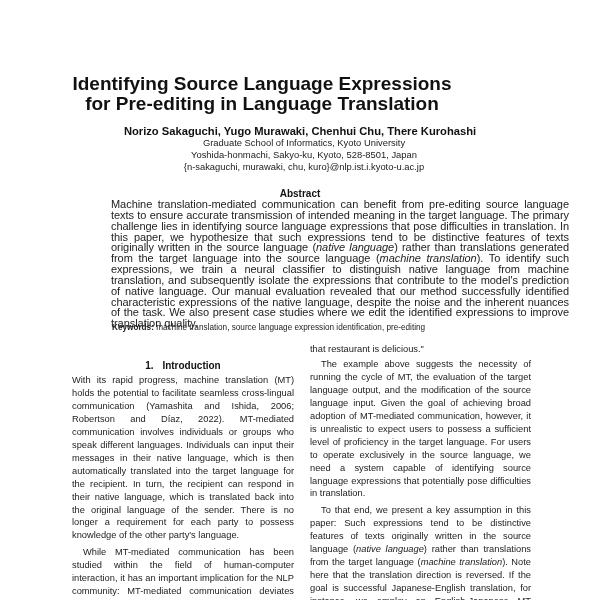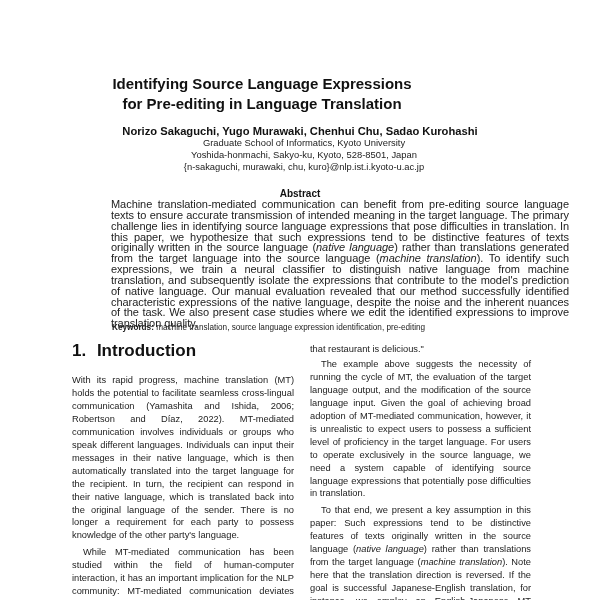--- a/index.html
+++ b/index.html
@@ -3,21 +3,21 @@
 <meta charset="utf-8">
 <style>
   html, body { margin: 0; padding: 0; background: #ffffff; }
   body {
     width: 600px; height: 600px; overflow: hidden; position: relative;
     font-family: "Liberation Sans", sans-serif; color: #1a1a1a;
   }
   .page { position: absolute; left: 0; top: 0; width: 600px; height: 600px; }
   .title {
     position: absolute; left: 0; top: 74px; width: 524px; text-align: center;
-    font-weight: bold; font-size: 15px; line-height: 20px; color: #111;
+    font-weight: bold; font-size: 19px; line-height: 20px; color: #111;
   }
   .authors {
     position: absolute; left: 0; top: 124px; width: 600px; text-align: center;
     font-weight: bold; font-size: 11.2px; line-height: 14px; color: #111;
   }
   .affil {
     position: absolute; left: 0; top: 137px; width: 600px; text-align: center;
     font-size: 9.4px; line-height: 12.2px; color: #222;
   }
   .affil div { white-space: nowrap; margin-left: 8px; }
@@ -30,22 +30,22 @@
     font-size: 11px; line-height: 10.85px; text-align: justify; color: #222;
     letter-spacing: -0.05px;
     margin-left: 39px;
   }
   .keywords {
     position: absolute; left: 72px; top: 322px; width: 458px;
     font-size: 8.2px; line-height: 11px; color: #222; margin-left: 40px;
   }
   .keywords .kw-label { font-weight: bold; }
   .section-heading {
-    position: absolute; left: 72px; top: 344px; width: 222px; text-align: left;
-    font-weight: bold; font-size: 17px; line-height: 14px; color: #111;
+    position: absolute; left: 72px; top: 359px; width: 222px; text-align: center;
+    font-weight: bold; font-size: 10px; line-height: 14px; color: #111;
     word-spacing: 6px;
   }
   .col {
     position: absolute; font-size: 9.3px; line-height: 12.95px;
     text-align: justify; color: #222; hyphens: manual;
   }
   .col-left { left: 72px; top: 374px; width: 222px; }
   .col-right { left: 310px; top: 343px; width: 221px; }
   .col p { margin: 0; }
   .col p.indent { text-indent: 11px; margin-top: 4px; }
@@ -55,21 +55,21 @@
 </head>
 <body>
 
 <div class="page">
 
   <div class="title">
     <div>Identifying Source Language Expressions</div>
     <div>for Pre-editing in Language Translation</div>
   </div>
 
-  <div class="authors">Norizo Sakaguchi, Yugo Murawaki, Chenhui Chu, Sadao Kurohashi</div>
+  <div class="authors">Norizo Sakaguchi, Yugo Murawaki, Chenhui Chu, There Kurohashi</div>
 
   <div class="affil">
     <div>Graduate School of Informatics, Kyoto University</div>
     <div>Yoshida-honmachi, Sakyo-ku, Kyoto, 528-8501, Japan</div>
     <div>{n-sakaguchi, murawaki, chu, kuro}@nlp.ist.i.kyoto-u.ac.jp</div>
   </div>
 
   <div class="abstract-heading">Abstract</div>
 
   <div class="abstract-body"><span>Machine translation-mediated communication can benefit from pre-editing source language texts to ensure accurate transmission of intended meaning in the target language. The primary challenge lies in identifying source language expressions that pose difficulties in translation.  In this paper, we hypothesize that such expressions tend to be distinctive features of texts originally written in the source language (</span><em>native language</em><span>) rather than translations generated from the target language into the source language (</span><em>machine translation</em><span>). To identify such expressions, we train a neural classifier to distinguish native language from machine translation, and subsequently isolate the expressions that contribute to the model's prediction of native language.  Our manual evaluation revealed that our method successfully identified characteristic expressions of the native language, despite the noise and the inherent nuances of the task.  We also present case studies where we edit the identified expressions to improve translation quality.</span></div>

